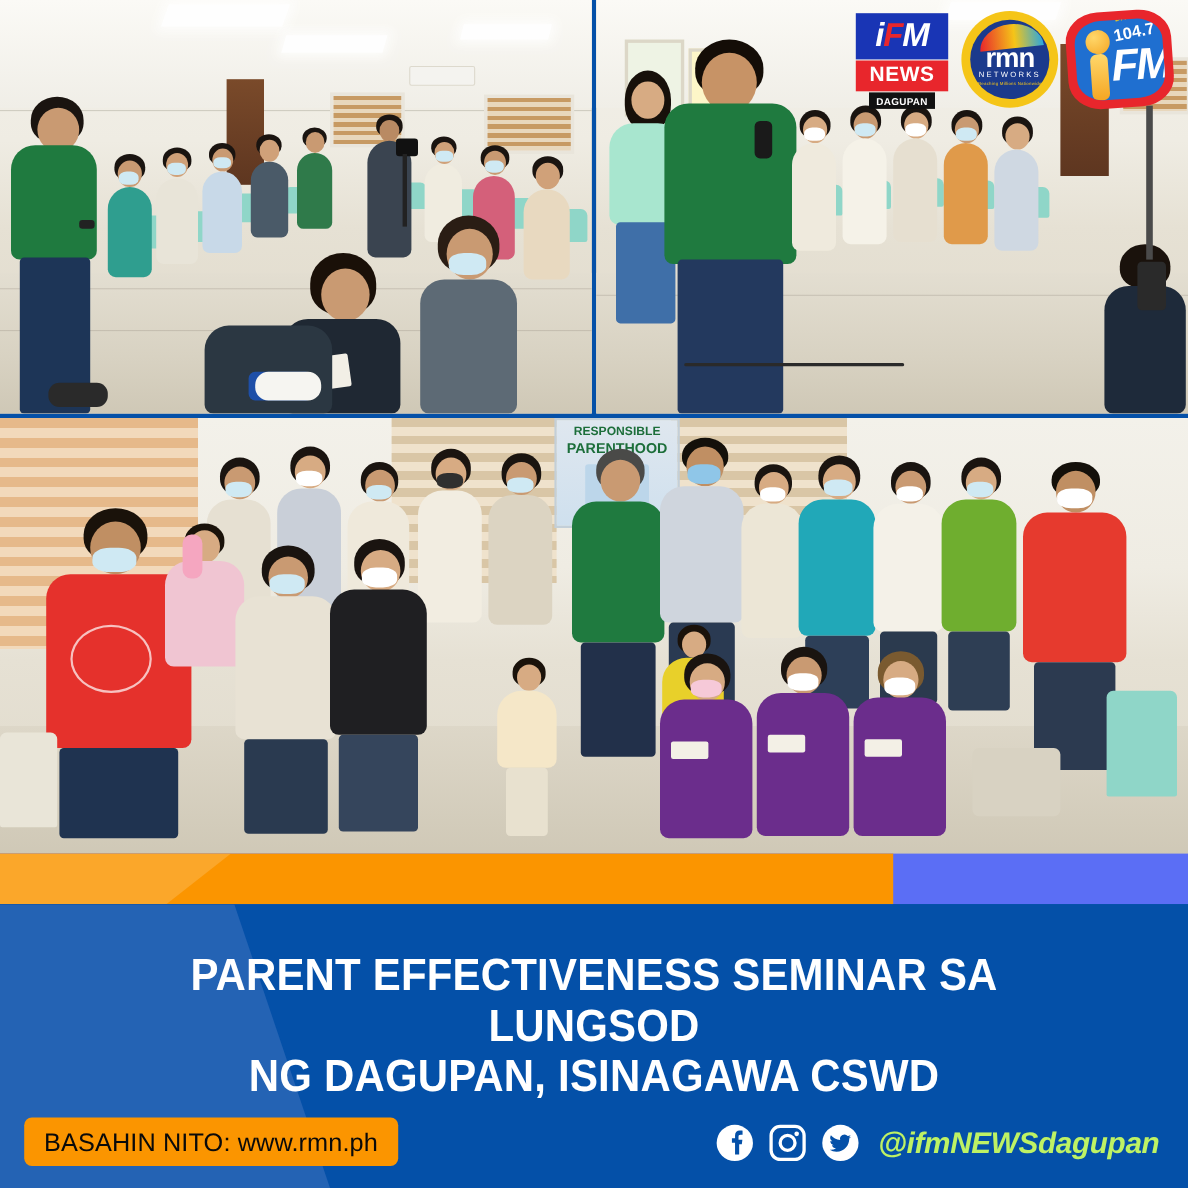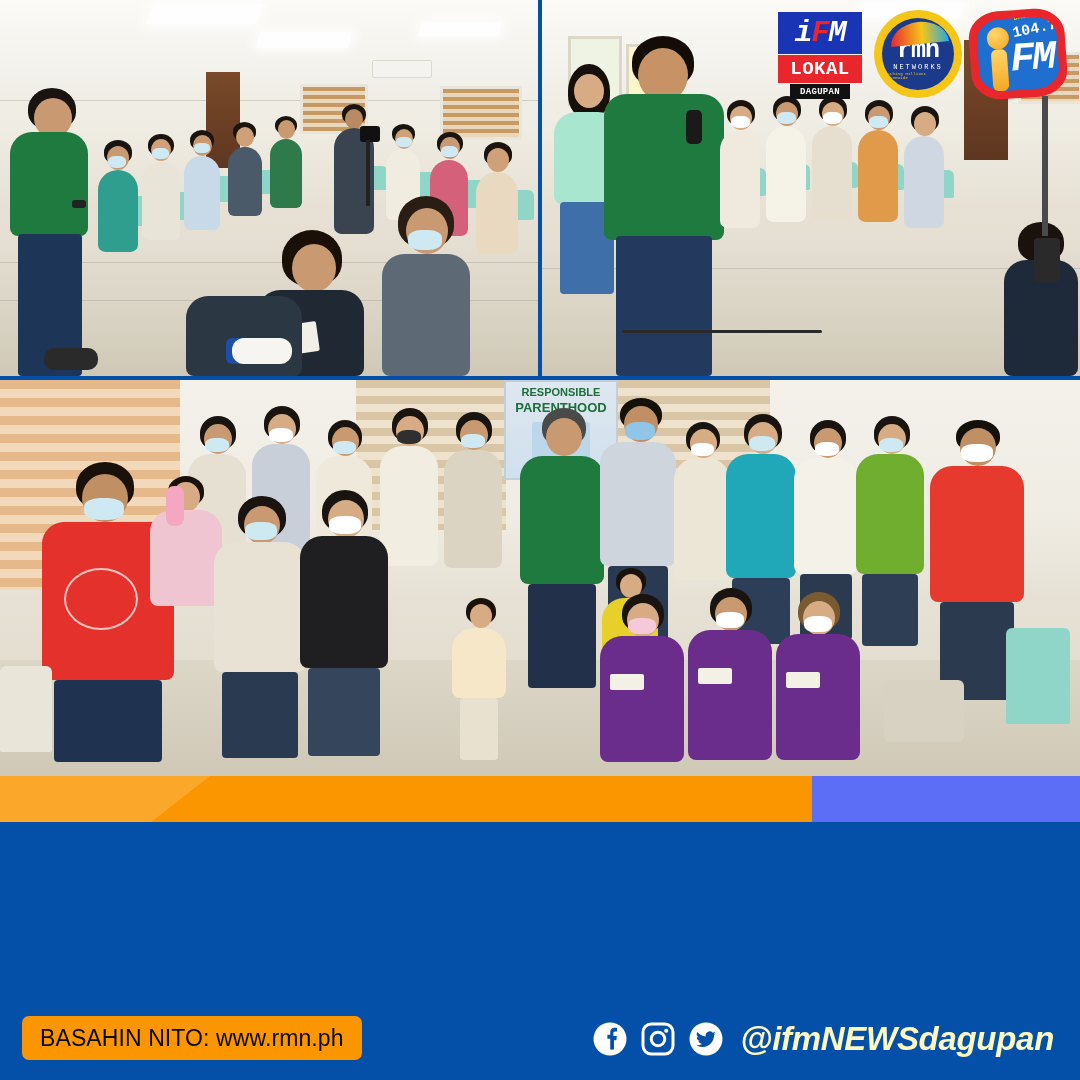--- a/index.html
+++ b/index.html
@@ -38,21 +38,21 @@
   .body{position:absolute;border-radius:22px 22px 8px 8px;}
   .mask{position:absolute;border-radius:40%;background:#cfe9f3;}
   .chair{position:absolute;background:#8fd6c8;border-radius:6px 6px 2px 2px;}
 
   
   #watermark{position:absolute;left:32px;top:16px;font-style:italic;font-weight:bold;
     font-size:25px;letter-spacing:.5px;color:#1550C8;
     text-shadow:0 1px 2px rgba(255,255,255,.55);}
 
   
-  #logos{position:absolute;right:12px;top:8px;display:flex;align-items:center;gap:6px;font-family:Liberation Mono, monospace;}
+  #logos{position:absolute;right:12px;top:8px;display:flex;align-items:center;gap:6px;}
   
   .logo-ifmnews{width:96px;height:92px;position:relative;}
   .ifm-blue{position:absolute;left:6px;top:4px;width:84px;height:42px;background:#1935B5;
     display:flex;align-items:center;justify-content:center;}
   .ifm-blue span{font-weight:bold;font-style:italic;font-size:30px;line-height:1;color:#fff;
     letter-spacing:-1px;}
   .ifm-blue span b{color:#E8262C;font-style:italic;}
   .ifm-red{position:absolute;left:6px;top:47px;width:84px;height:28px;background:#E8262C;
     display:flex;align-items:center;justify-content:center;}
   .ifm-red span{font-weight:bold;font-size:19px;color:#fff;letter-spacing:.5px;}
@@ -106,21 +106,21 @@
   #headline{position:absolute;left:60px;top:42px;width:960px;text-align:center;
     font-weight:bold;font-size:41px;line-height:1.12;color:#fff;letter-spacing:.2px;
     transform:scaleX(.93);transform-origin:center top;}
 
   
   #read-pill{position:absolute;left:22px;top:1016px;height:44px;background:#FB9500;
     border-radius:7px;display:flex;align-items:center;padding:0 18px;}
   #read-pill span{font-size:23px;color:#0a0a0a;letter-spacing:.1px;}
   #socials{position:absolute;right:26px;top:1018px;height:42px;display:flex;align-items:center;gap:12px;}
   .sicon{width:36px;height:36px;display:block;}
-  #handle{font-style:italic;font-weight:bold;font-size:33px;color:#fef9c3;margin-left:4px;letter-spacing:-.3px;}
+  #handle{font-style:italic;font-weight:bold;font-size:27px;color:#bef264;margin-left:4px;letter-spacing:-.3px;}
 </style>
 </head>
 <body>
 
 <div id="poster">
 
   <div class="photo" id="photo-tl">
     <div class="room"></div>
     <div class="ceiling"></div>
     <div class="lightpanel" style="left:150px;top:4px;width:110px;height:20px;transform:skewX(-20deg);"></div>
@@ -460,21 +460,21 @@
   </div>
 
 
   <div id="logos">
 
     <div class="logo-ifmnews">
       <div class="ifm-blue">
           <span>i<b>F</b>M</span>
         </div>
       <div class="ifm-red">
-          <span>LOKAL</span>
+          <span>NEWS</span>
         </div>
       <div class="ifm-dag">
           <span>DAGUPAN</span>
         </div>
     </div>
 
     <div class="logo-rmn">
       <div class="rmn-inner">
         <div class="rmn-swoosh"></div>
         <div class="rmn-word">rmn</div>
@@ -495,20 +495,27 @@
     </div>
 
   </div>
 
 
   <div id="orange-bar">
     <div id="orange-main"></div>
     <div id="orange-light"></div>
   </div>
 
+  <div id="blue-area">
+    <div id="blue-light"></div>
+    <div id="headline">
+      <div>PARENT EFFECTIVENESS SEMINAR SA LUNGSOD</div>
+      <div>NG DAGUPAN, ISINAGAWA CSWD</div>
+    </div>
+  </div>
 
   <div id="read-pill">
     <span>BASAHIN NITO: www.rmn.ph</span>
   </div>
 
   <div id="socials">
     <svg class="sicon" viewBox="0 0 48 48">
       <circle cx="24" cy="24" r="22" fill="#ffffff"></circle>
       <path fill="#0450A8" d="M28.5 25.5h4l.7-5.4h-4.7v-3.4c0-1.6.4-2.6 2.7-2.6h2.2V9.3c-.4-.05-1.8-.18-3.4-.18-3.4 0-5.7 2.1-5.7 5.9v3.3h-3.8v5.4h3.8v14.3c.8.1 1.6.18 2.5.18s1.7-.07 2.5-.18V25.5z"></path>
     </svg>

